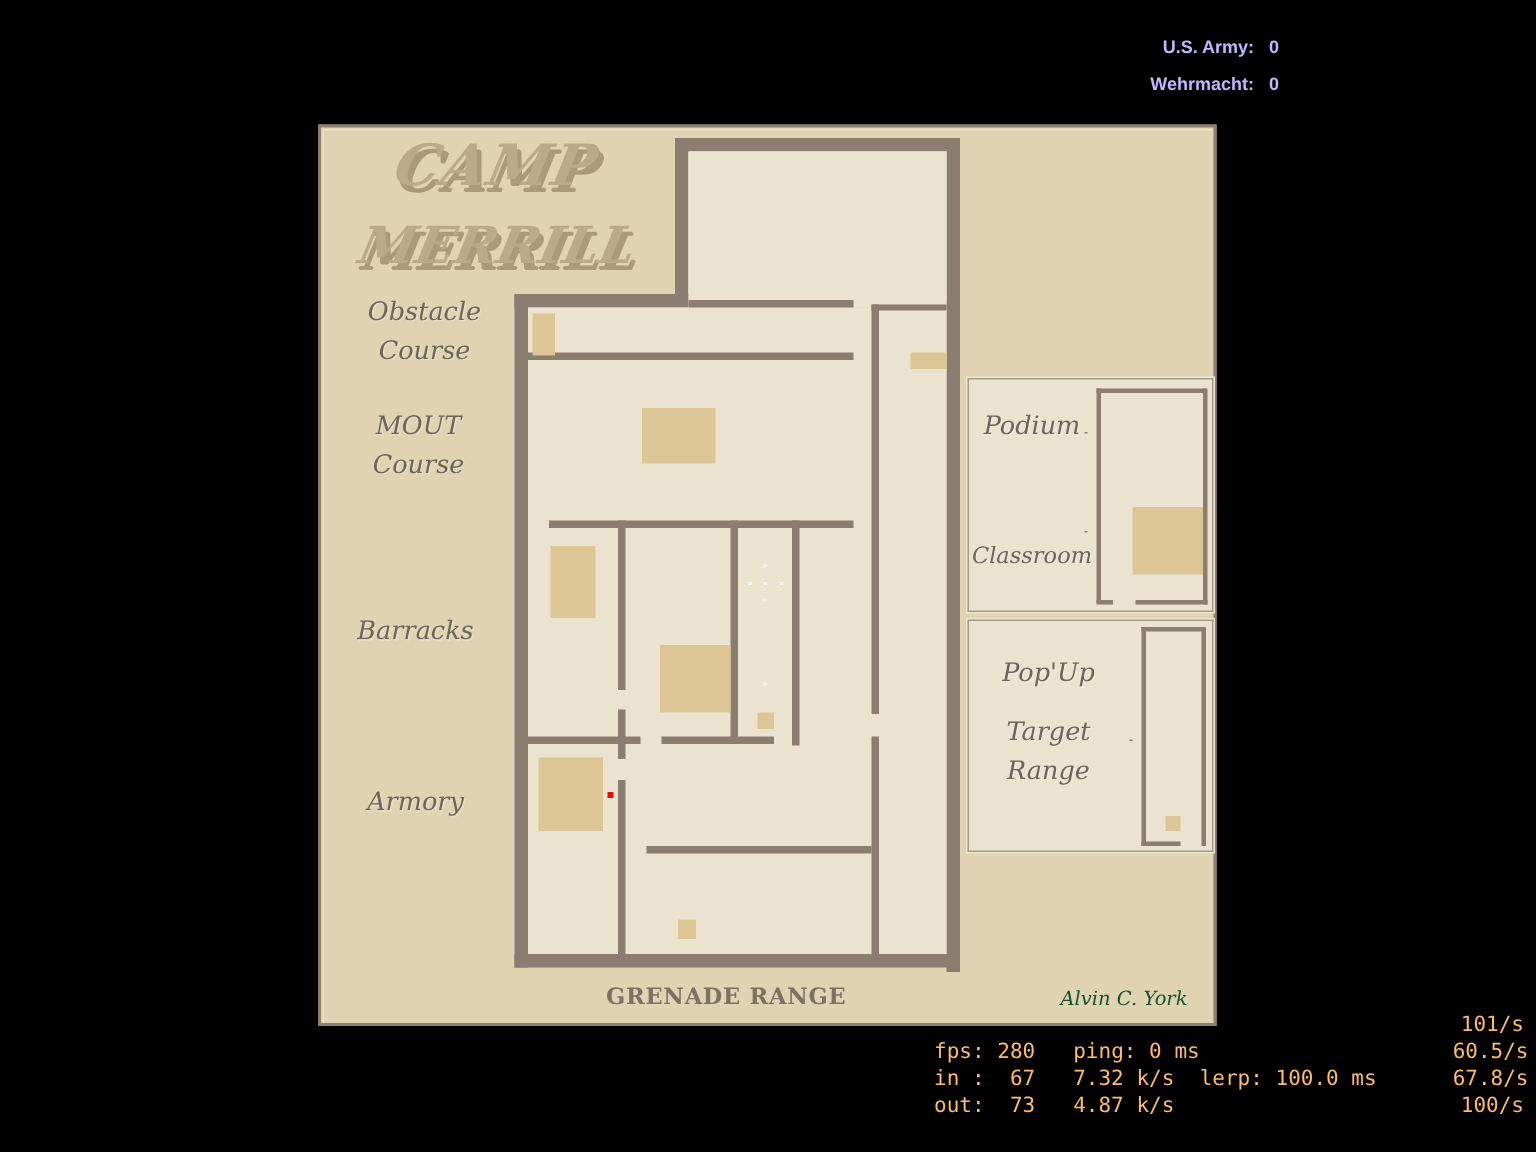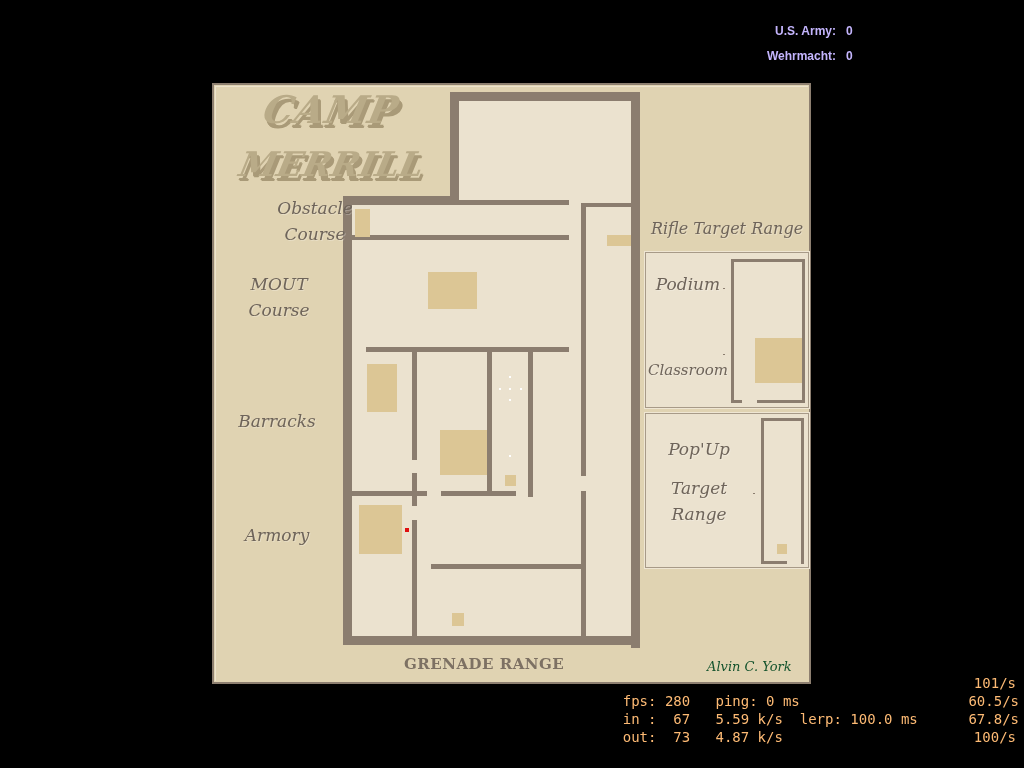--- a/index.html
+++ b/index.html
@@ -109,48 +109,47 @@
   <div class="tick" style="left:511px;top:271px;"></div>
 
   <div class="panel" style="left:433px;top:330px;width:162px;height:153px;"></div>
   <div class="wall" style="left:549px;top:335px;width:3px;height:146px;"></div>
   <div class="wall" style="left:549px;top:335px;width:43px;height:3px;"></div>
   <div class="wall" style="left:589px;top:335px;width:3px;height:146px;"></div>
   <div class="wall" style="left:549px;top:478px;width:26px;height:3px;"></div>
   <div class="crate" style="left:565px;top:461px;width:10px;height:10px;"></div>
   <div class="tick" style="left:541px;top:410px;"></div>
 
-  <div class="label" style="left:30px;top:112px;width:82px;margin-left:32px;">
+  <div class="label" style="left:30px;top:112px;width:82px;">
     <div>Obstacle</div>
     <div>Course</div>
   </div>
   <div class="label" style="left:26px;top:188px;width:82px;">
     <div>MOUT</div>
     <div>Course</div>
   </div>
   <div class="label" style="left:22px;top:325px;width:86px;">Barracks</div>
   <div class="label" style="left:24px;top:439px;width:82px;">Armory</div>
-  <div class="label" style="left:432px;top:133px;width:166px;font-size:16px;">Rifle Target Range</div>
   <div class="label" style="left:440px;top:188px;width:72px;">Podium</div>
   <div class="label" style="left:434px;top:274px;width:84px;font-size:15px;">Classroom</div>
   <div class="label" style="left:446px;top:353px;width:82px;">
     <div style="margin-bottom:13px;">Pop'Up</div>
     <div>Target</div>
     <div>Range</div>
   </div>
   <div class="grenade" style="left:192px;top:572px;">GRENADE RANGE</div>
   <div class="signature" style="left:495px;top:576px;">Alvin C. York</div>
 </div>
 
 <div>
   <div class="net" style="left:589px;top:674px;">
     <span>fps:</span> <span>280</span>   <span>ping:</span> <span>0 ms</span>
   </div>
   <div class="net" style="left:589px;top:692px;">
-    <span>in :</span>  <span>67</span>   <span>5.59 k/s</span>  <span>lerp:</span> <span>100.0 ms</span>
+    <span>in :</span>  <span>67</span>   <span>7.32 k/s</span>  <span>lerp:</span> <span>100.0 ms</span>
   </div>
   <div class="net" style="left:589px;top:710px;">
     <span>out:</span>  <span>73</span>   <span>4.87 k/s</span>
   </div>
   <div class="net" style="right:8px;top:674px;text-align:right;">101/s</div>
   <div class="net" style="right:5px;top:692px;text-align:right;">60.5/s</div>
   <div class="net" style="right:5px;top:710px;text-align:right;">67.8/s</div>
   <div class="net" style="right:8px;top:728px;text-align:right;">100/s</div>
 </div>
 

